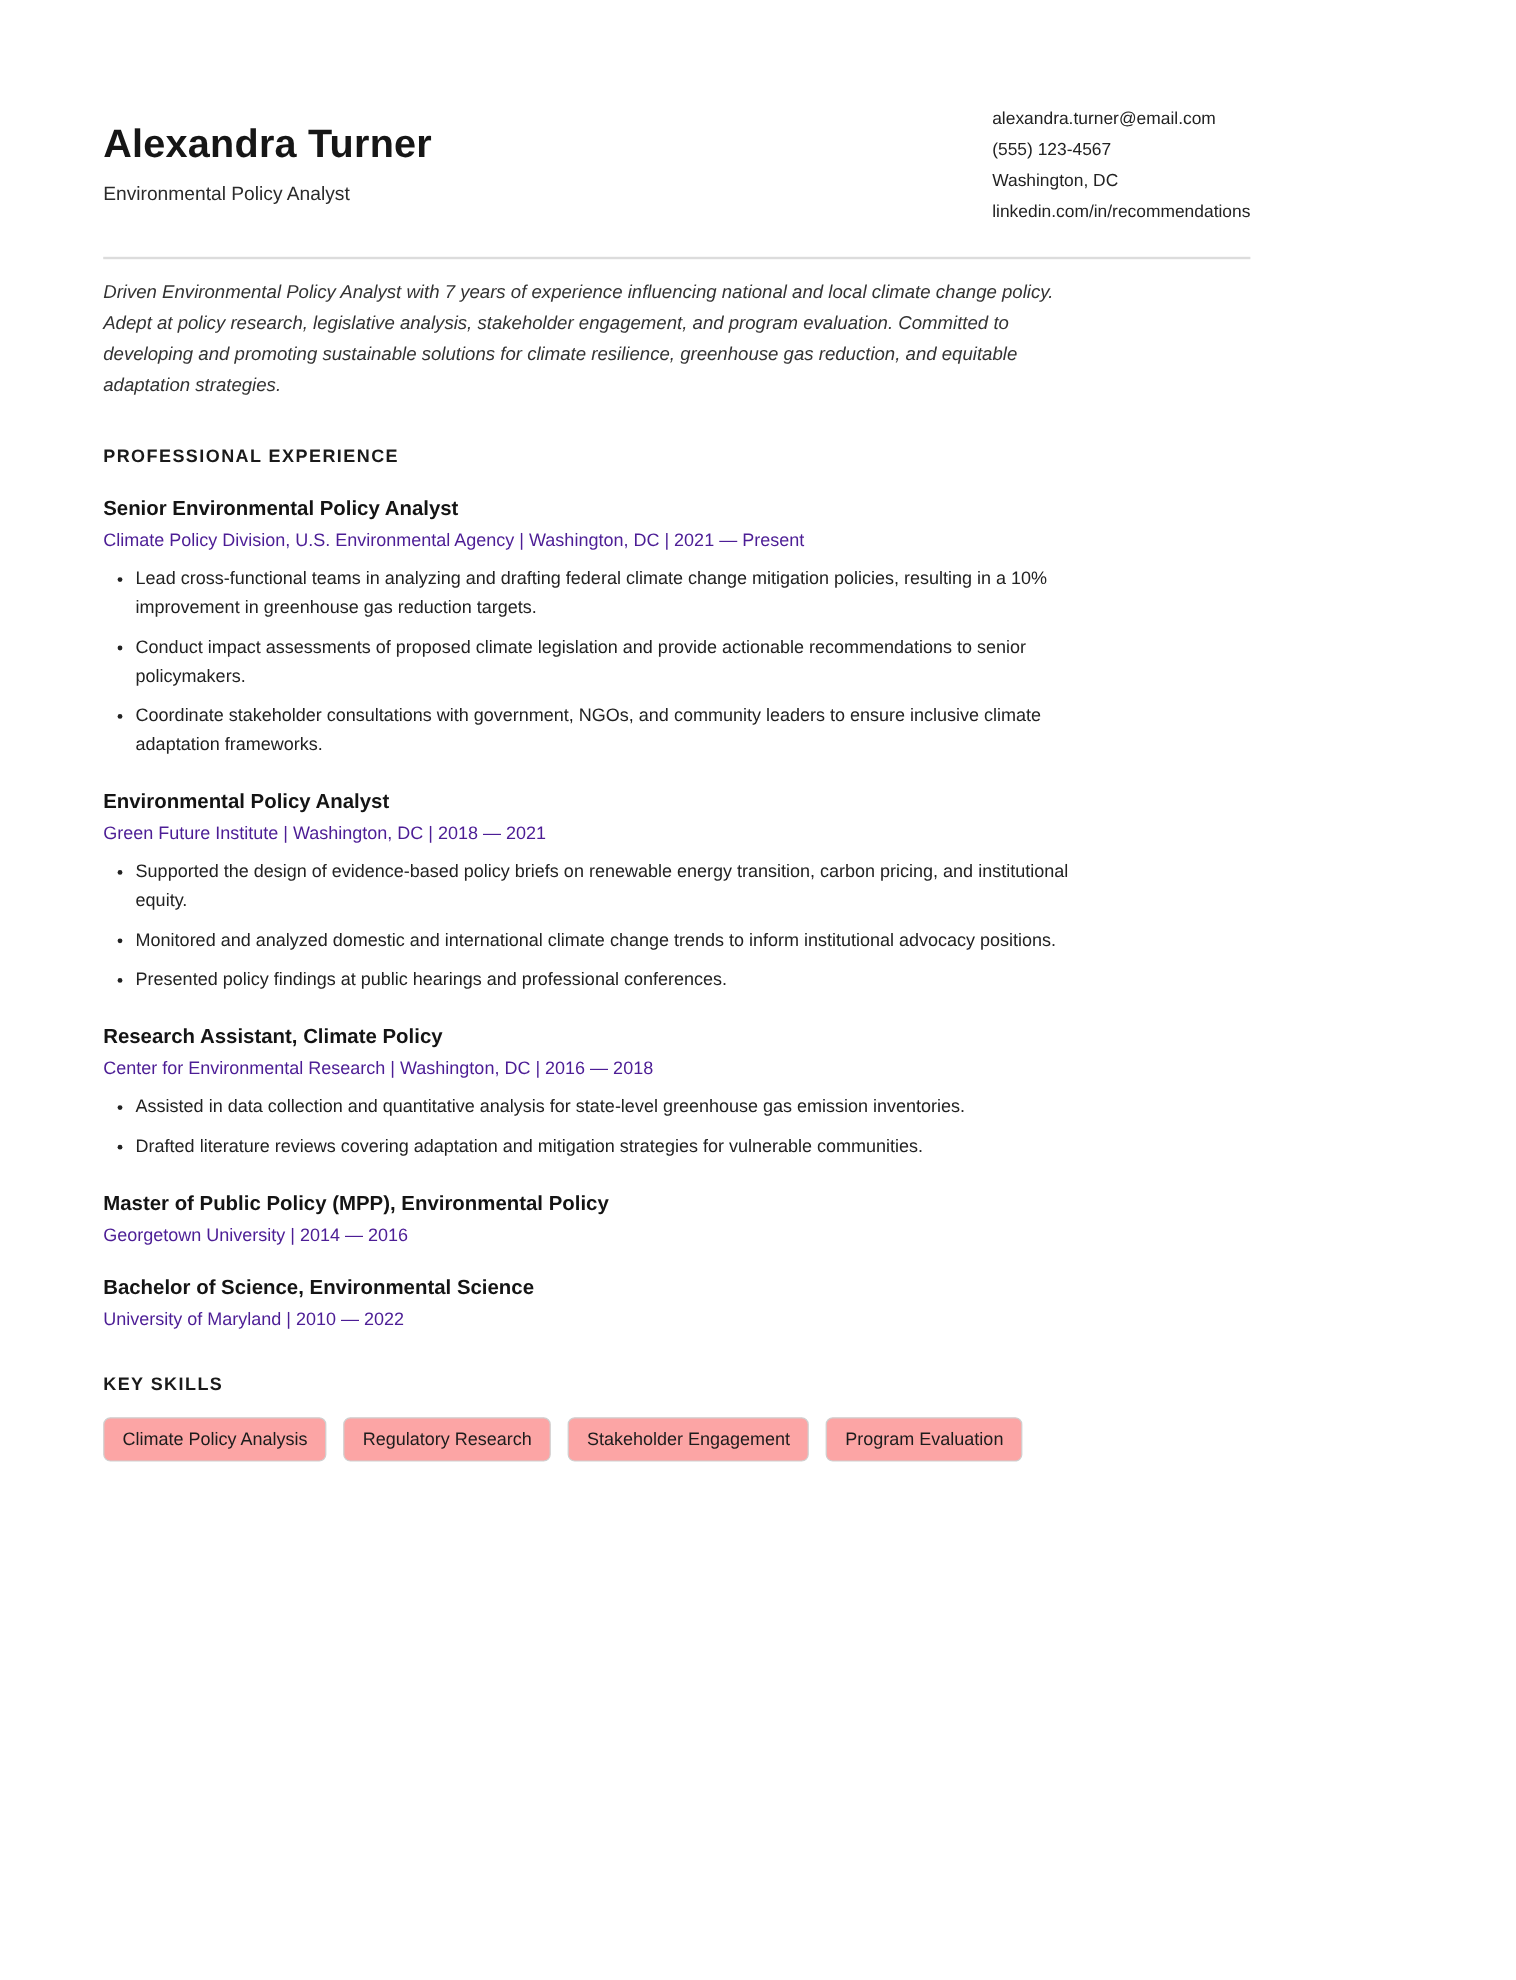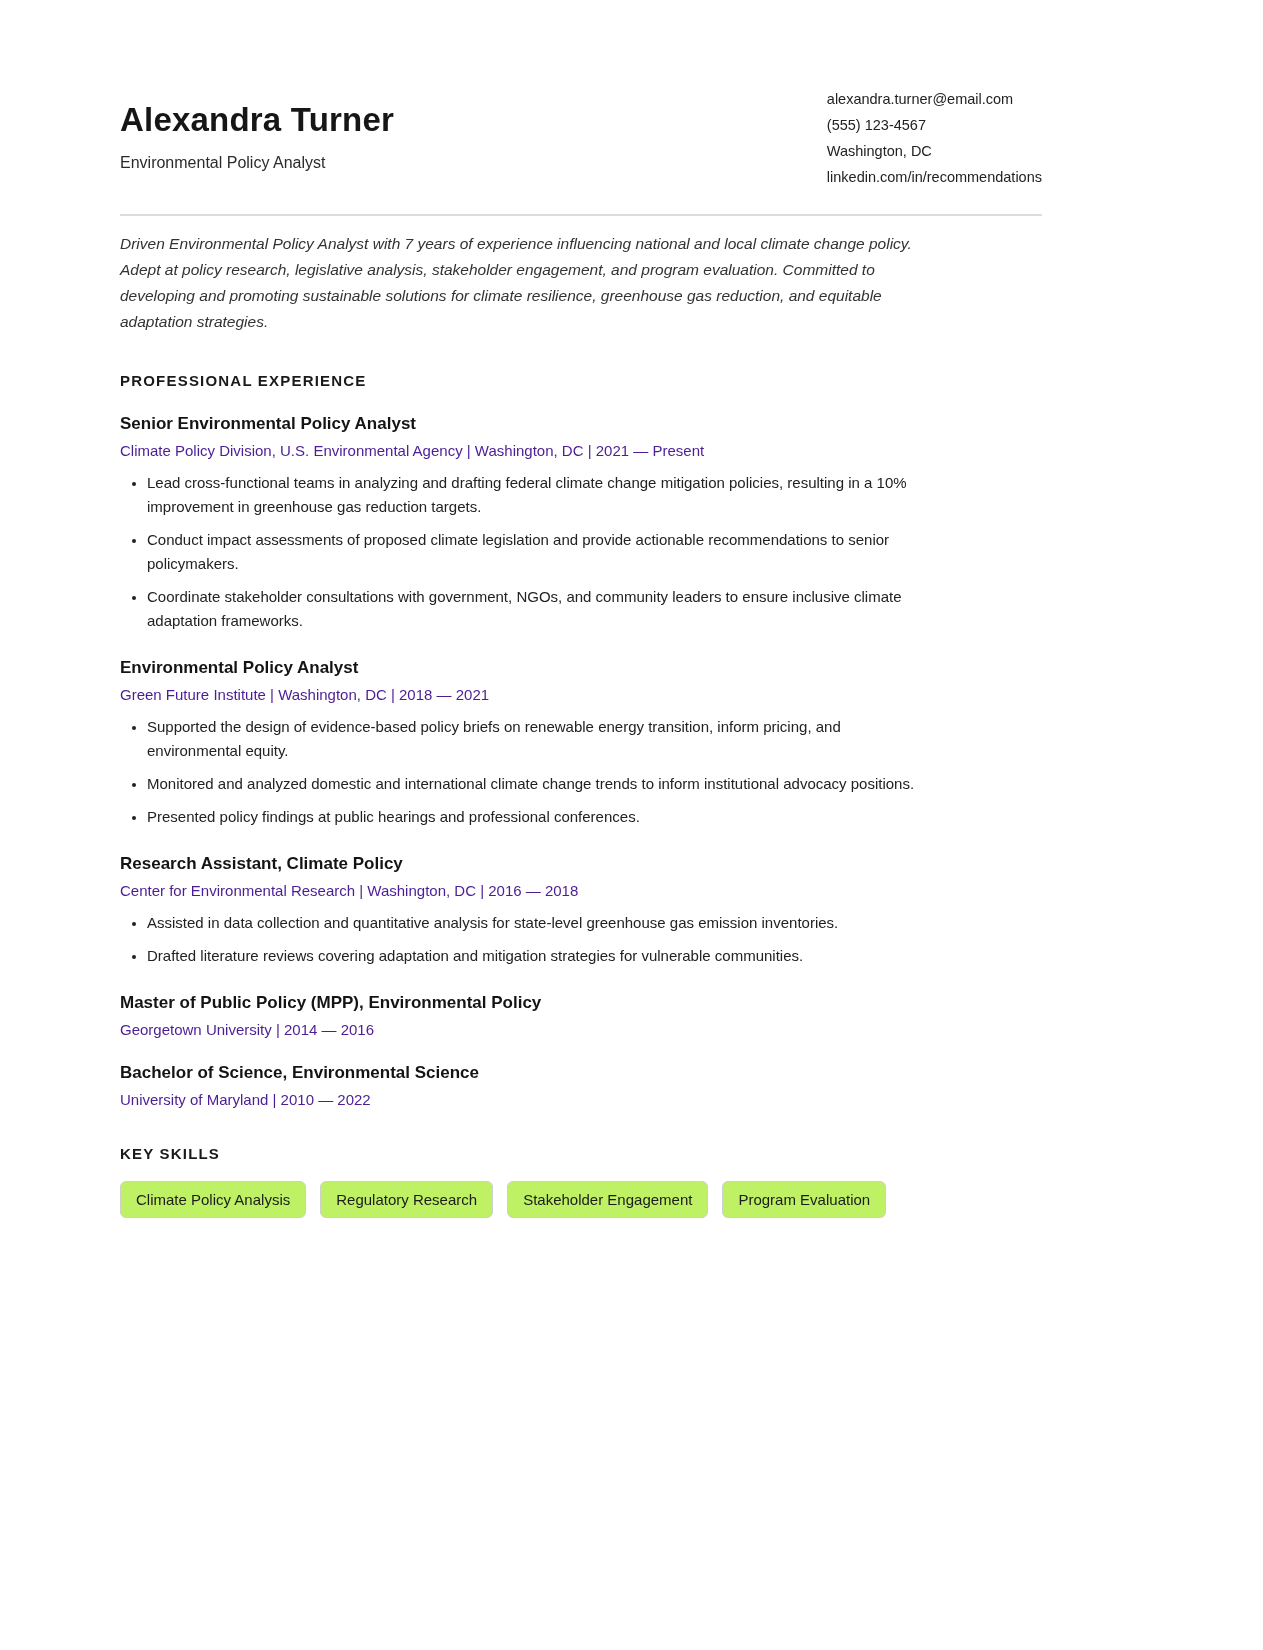--- a/index.html
+++ b/index.html
@@ -6,21 +6,21 @@
   html, body { margin: 0; padding: 0; background: #ffffff; }
   .page {
     width: 1263px;
     height: 1650px;
     background: #ffffff;
     font-family: "Liberation Sans", "DejaVu Sans", sans-serif;
     color: #1b1b1b;
     overflow: hidden;
   }
   .content {
-    padding: 86px 221px 0 120px;
+    padding: 86px 221px 0 86px;
   }
 
   
   .header { display: flex; justify-content: space-between; align-items: flex-start; }
   .name {
     font-size: 33px;
     font-weight: 700;
     color: #161616;
     letter-spacing: 0.2px;
     margin: 16px 0 0 0;
@@ -82,21 +82,21 @@
     margin-bottom: 9px;
     max-width: 790px;
   }
   ul.bullets li::marker { color: #222222; font-size: 13px; }
 
   
   .chips { display: flex; flex-wrap: wrap; gap: 14px; margin-top: 19px; }
   .chip {
     border: 1px solid #cfcfcf;
     border-radius: 6px;
-    background: #bef264;
+    background: #fca5a5;
     padding: 9px 15px;
     font-size: 15px;
     color: #1c1c1c;
     white-space: nowrap;
   }
 </style>
 </head>
 <body>
 
 <div class="page">
@@ -131,21 +131,21 @@
           <li>Lead cross-functional teams in analyzing and drafting federal climate change mitigation policies, resulting in a 10% improvement in greenhouse gas reduction targets.</li>
           <li>Conduct impact assessments of proposed climate legislation and provide actionable recommendations to senior policymakers.</li>
           <li>Coordinate stakeholder consultations with government, NGOs, and community leaders to ensure inclusive climate adaptation frameworks.</li>
         </ul>
       </div>
 
       <div class="job">
         <div class="item-title">Environmental Policy Analyst</div>
         <div class="item-meta">Green Future Institute | Washington, DC | 2018 — 2021</div>
         <ul class="bullets">
-          <li>Supported the design of evidence-based policy briefs on renewable energy transition, inform pricing, and environmental equity.</li>
+          <li>Supported the design of evidence-based policy briefs on renewable energy transition, carbon pricing, and institutional equity.</li>
           <li>Monitored and analyzed domestic and international climate change trends to inform institutional advocacy positions.</li>
           <li>Presented policy findings at public hearings and professional conferences.</li>
         </ul>
       </div>
 
       <div class="job">
         <div class="item-title">Research Assistant, Climate Policy</div>
         <div class="item-meta">Center for Environmental Research | Washington, DC | 2016 — 2018</div>
         <ul class="bullets">
           <li>Assisted in data collection and quantitative analysis for state-level greenhouse gas emission inventories.</li>

